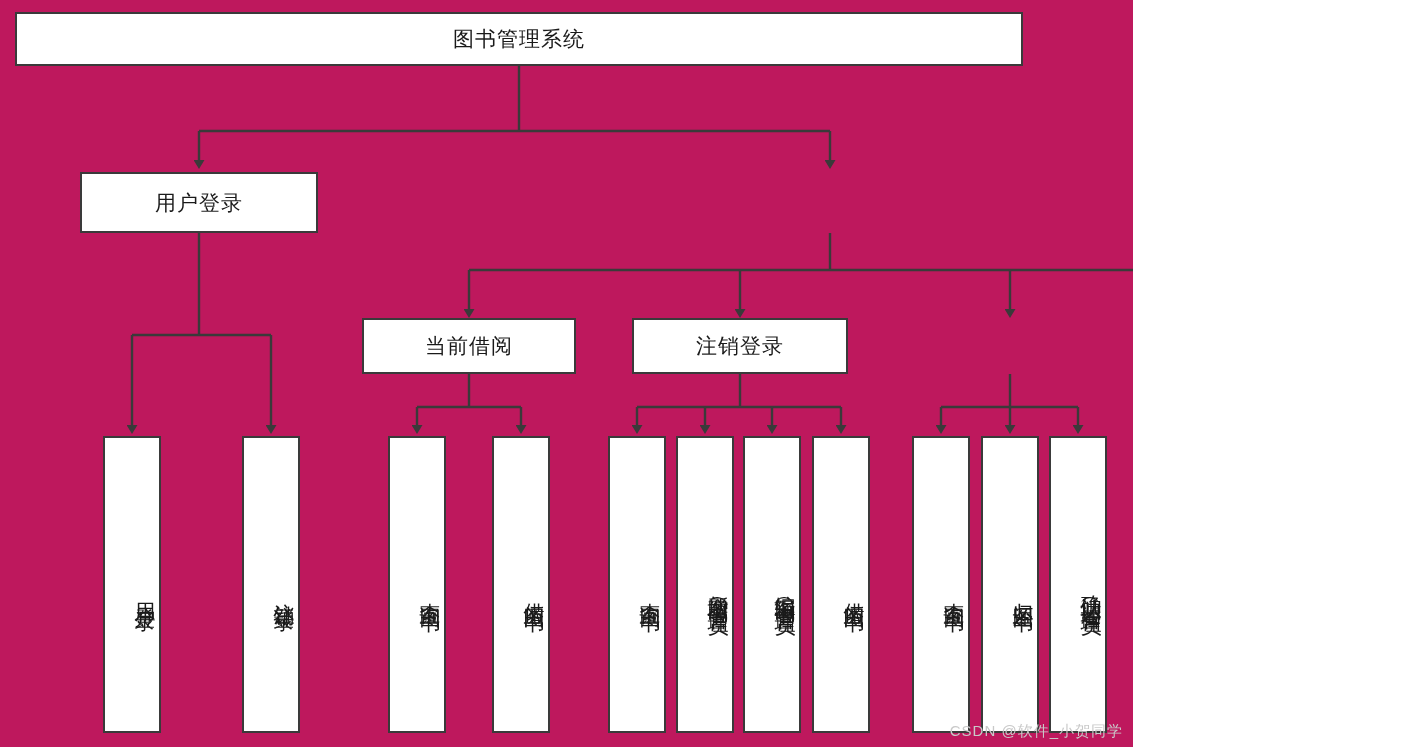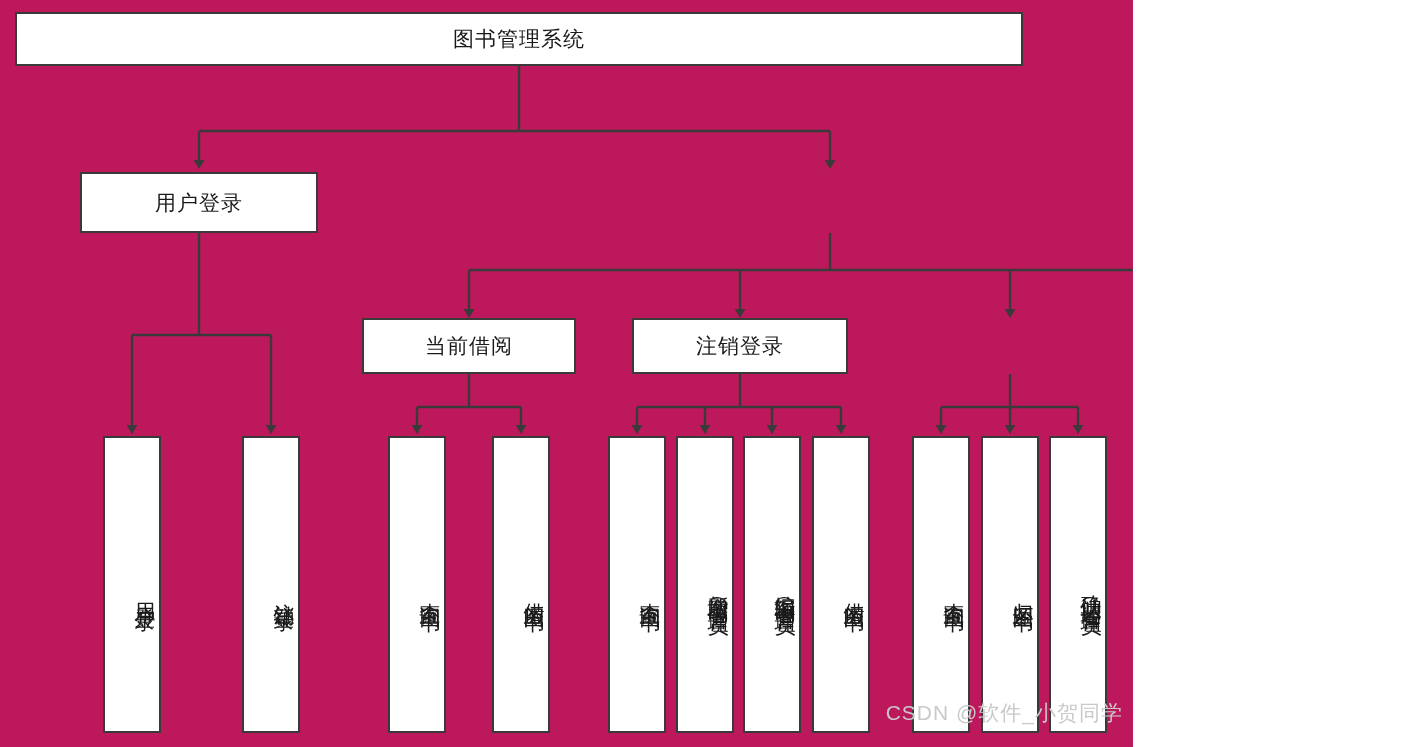--- a/index.html
+++ b/index.html
@@ -53,22 +53,22 @@
     padding-top: 14px;
     white-space: nowrap;
   }
   .node-v > span {
     writing-mode: vertical-rl;
     text-orientation: upright;
   }
   .watermark {
     position: absolute;
     right: 10px;
-    bottom: 20px;
-    font-size: 21px;
+    bottom: 6px;
+    font-size: 15px;
     color: #c9c9c9;
     letter-spacing: 1px;
     white-space: nowrap;
     user-select: none;
     text-align: right;
   }
 </style>
 </head>
 <body>
 

